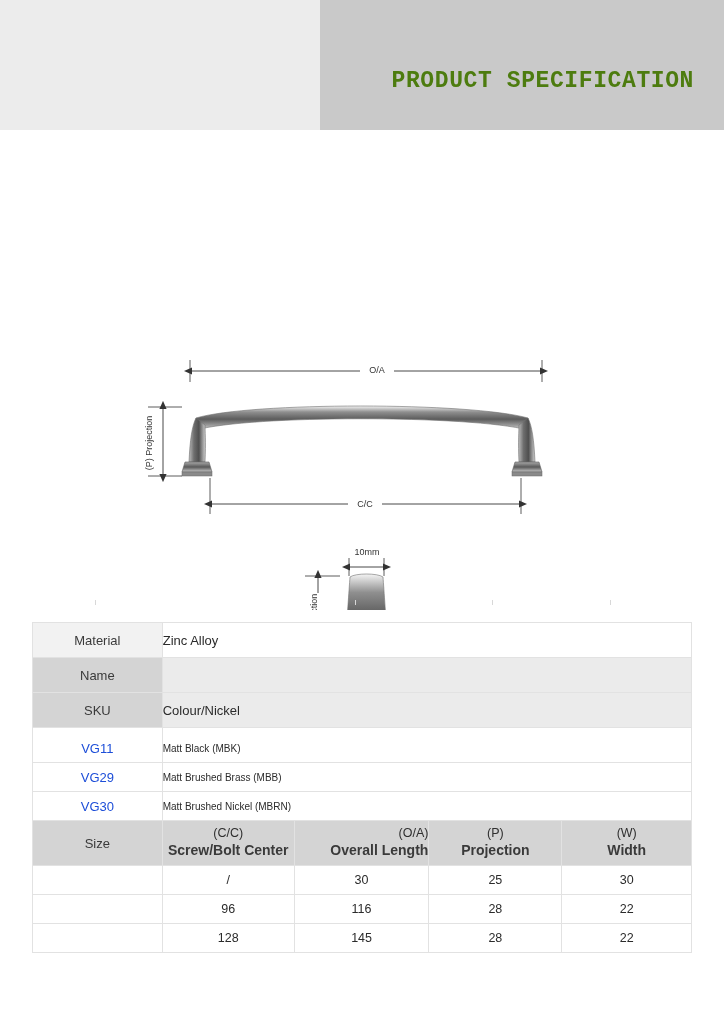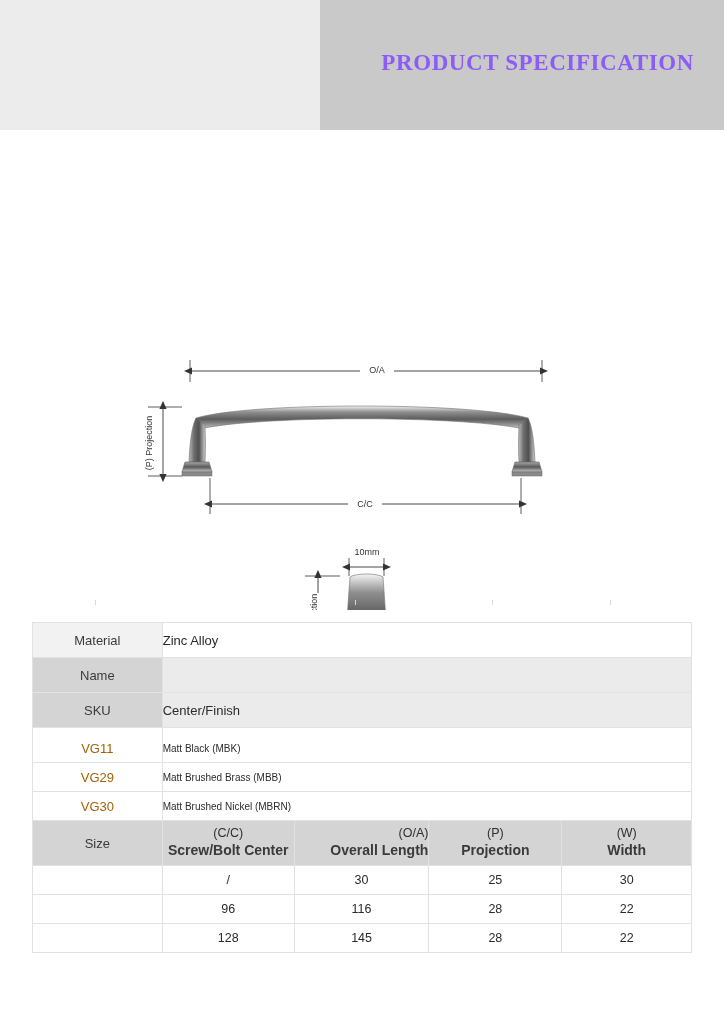--- a/index.html
+++ b/index.html
@@ -30,26 +30,26 @@
   }
   .header-right {
     position: absolute;
     left: 320px; top: 0;
     width: 404px; height: 130px;
     background: #c9c9c9;
   }
   .header-title {
     position: absolute;
     right: 30px;
-    top: 50px;
-    font-family: Liberation Serif, serif;
+    top: 68px;
+    font-family: Liberation Mono, monospace;
     font-weight: bold;
     font-size: 23px;
     letter-spacing: 0.6px;
-    color: #8b5cf6;
+    color: #4d7c0f;
     white-space: nowrap;
   }
 
   
   .drawing {
     position: relative;
     width: 724px;
     height: 480px;
   }
 
@@ -81,21 +81,21 @@
     height: 34px;
     color: #2b2b2b;
     font-size: 13px;
   }
   .val-shade { background: #ebebeb; }
   .val-plain { background: #ffffff; }
   .sku-cell {
     text-align: center;
     height: 28px;
     font-size: 13px;
-    color: #a16207;
+    color: #1d4ed8;
     border-left: 1px solid #e2e2e2;
     border-right: 1px solid #e2e2e2;
     border-top: none;
     border-bottom: none;
   }
   .fin-cell {
     padding-left: 24px;
     height: 28px;
     font-size: 10px;
     color: #2b2b2b;
@@ -267,21 +267,21 @@
     <tr>
       <td class="lbl-cell lbl-light">Material</td>
       <td class="val-cell val-plain" colspan="4">Zinc Alloy</td>
     </tr>
     <tr>
       <td class="lbl-cell lbl-shade">Name</td>
       <td class="val-cell val-shade" colspan="4"></td>
     </tr>
     <tr>
       <td class="lbl-cell lbl-shade">SKU</td>
-      <td class="val-cell val-shade" colspan="4">Center/Finish</td>
+      <td class="val-cell val-shade" colspan="4">Colour/Nickel</td>
     </tr>
 
     <tr>
       <td class="sku-cell" style="border-top:1px solid #e2e2e2;padding-top:6px;">VG11</td>
       <td class="fin-cell" colspan="4" style="border-top:1px solid #e2e2e2;padding-top:6px;">Matt Black (MBK)</td>
     </tr>
     <tr>
       <td class="sku-cell">VG29</td>
       <td class="fin-cell" colspan="4">Matt Brushed Brass (MBB)</td>
     </tr>

